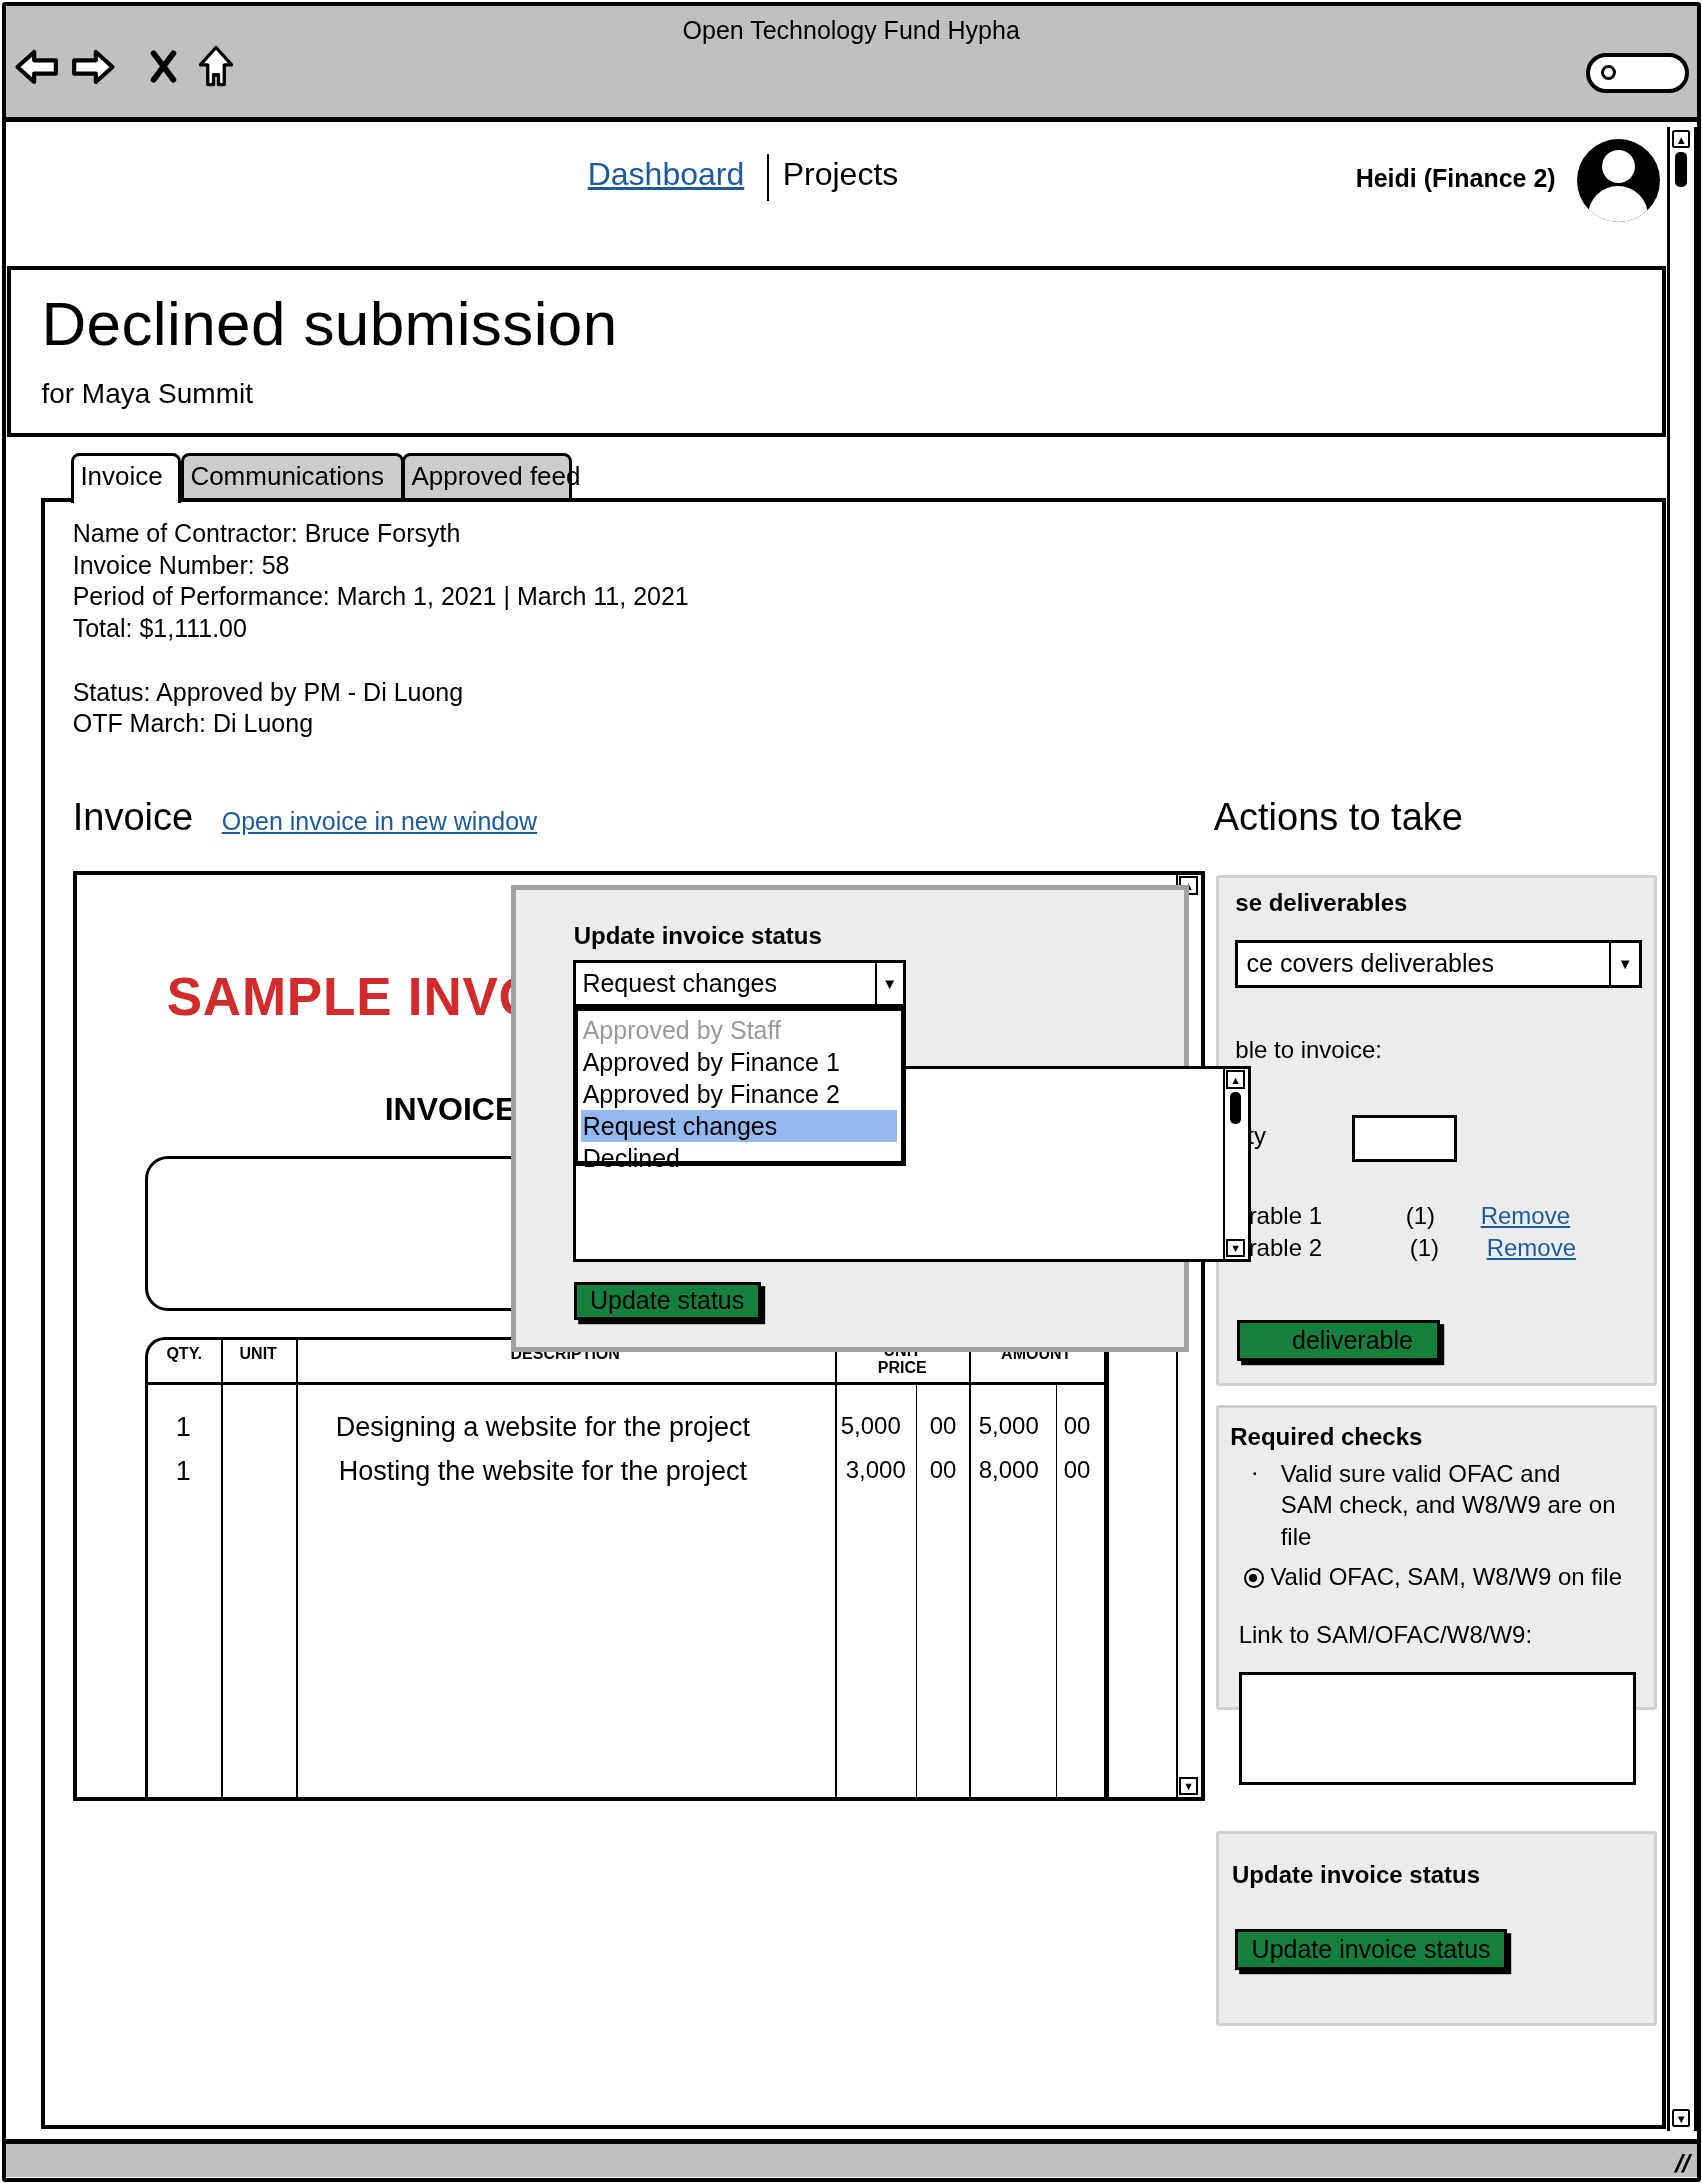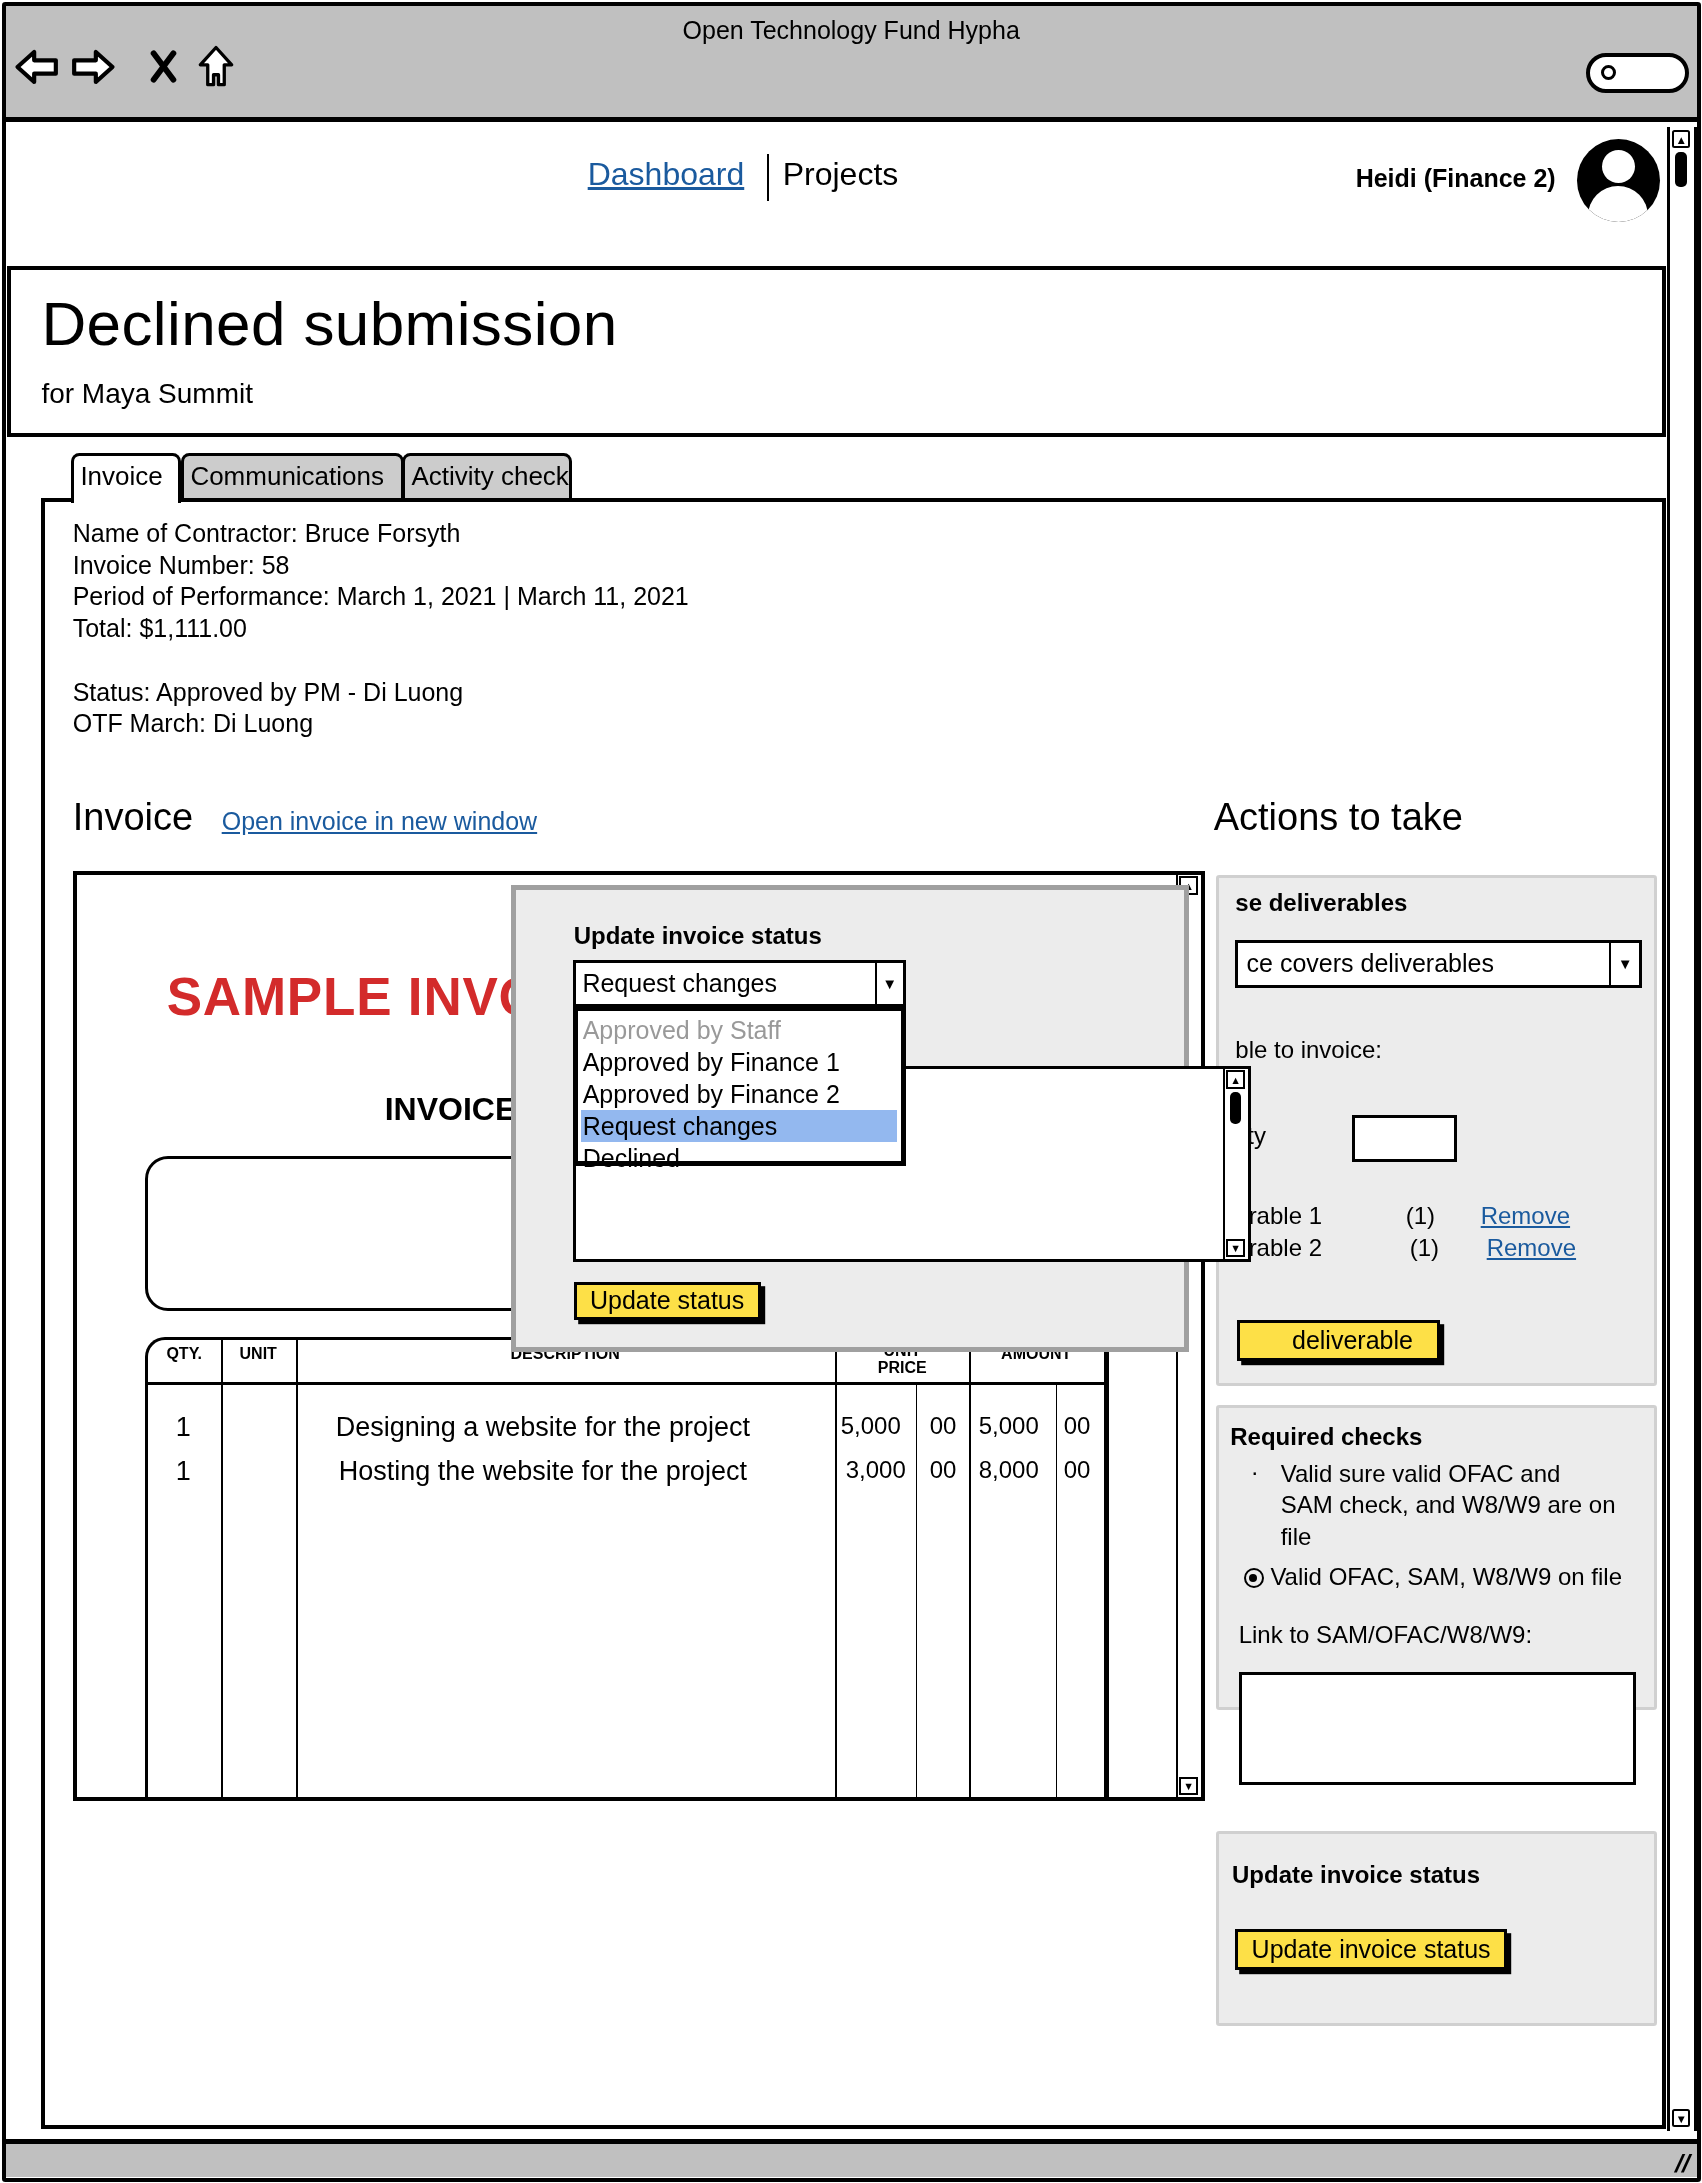--- a/index.html
+++ b/index.html
@@ -75,21 +75,21 @@
   .modal-list { position: absolute; left: 57px; top: 116px; width: 333px; height: 160px; background: #fff; border: 5px solid #000; z-index: 3; padding-top: 3.3px; }
   .modal-option { height: 32px; font-size: 25px; padding: 0 5px; line-height: 32px; white-space: nowrap; }
   .modal-option.disabled { color: #999; }
   .modal-option.selected { background: #93b8ef; margin: 0 3.3px; padding-left: 1.7px; }
   .ta { position: absolute; left: 57px; top: 176px; width: 678px; height: 196px; background: #fff; border: 3.3px solid #000; }
   .ta-scroll { position: absolute; right: 0; top: 0; width: 25px; height: 100%; border-left: 2.5px solid #000; }
   .ta-scroll .up, .ta-scroll .down { position: absolute; left: 1.7px; width: 18.3px; height: 18.3px; border: 2.5px solid #000; font-size: 10.8px; display: flex; align-items: center; justify-content: center; }
   .ta-scroll .up { top: 1.7px; }
   .ta-scroll .down { bottom: 1.7px; }
   .ta-scroll .thumb { position: absolute; left: 5px; top: 23px; width: 11.6px; height: 32px; background: #000; border-radius: 5px; }
-  .btn { position: absolute; background: #fde047; border: 3.3px solid #000; box-shadow: 4.2px 4.2px 0 #000; font-size: 25px; padding: 3.3px 13.3px; white-space: nowrap; }
+  .btn { position: absolute; background: #15803d; border: 3.3px solid #000; box-shadow: 4.2px 4.2px 0 #000; font-size: 25px; padding: 3.3px 13.3px; white-space: nowrap; }
 
   
   .panel { position: absolute; left: 1210px; width: 441px; background: #ececec; border: 3.3px solid #d0d0d0; border-radius: 3.3px; }
   .panel-title { position: absolute; font-size: 24px; font-weight: bold; white-space: nowrap; }
   .panel-text { position: absolute; font-size: 24px; white-space: nowrap; }
   .panel-select { position: absolute; left: 16.6px; top: 62px; width: 407px; height: 48px; background: #fff; border: 3.3px solid #000; font-size: 25px; padding: 6.7px 8.3px; white-space: nowrap; overflow: hidden; }
   .panel-select .arrow { position: absolute; right: 0; top: 0; width: 30px; height: 100%; border-left: 2.5px solid #000; background: #fff; display: flex; align-items: center; justify-content: center; font-size: 15px; }
   .qty-input { position: absolute; left: 133px; top: 237px; width: 105px; height: 47px; background: #fff; border: 3.3px solid #000; }
   .link-input { position: absolute; left: 20px; top: 264px; width: 397px; height: 113px; background: #fff; border: 3.3px solid #000; }
   .radio { display: inline-block; width: 20px; height: 20px; border: 2.5px solid #000; border-radius: 50%; position: relative; vertical-align: middle; margin-right: 6.7px; }
@@ -136,21 +136,21 @@
     <span class="body"></span>
   </div>
 
   <div class="header-box">
     <h1 class="page-title">Declined submission</h1>
     <div class="page-subtitle">for Maya Summit</div>
   </div>
 
   <div class="tab active" style="left:65px; width:110px;">Invoice</div>
   <div class="tab" style="left:175px; width:223px;">Communications</div>
-  <div class="tab" style="left:396px; width:170px;">Activity check</div>
+  <div class="tab" style="left:396px; width:170px;">Approved feed</div>
 
   <div class="tab-panel"></div>
 
   <div class="info-line" style="top:513px;">Name of Contractor: Bruce Forsyth</div>
   <div class="info-line" style="top:545px;">Invoice Number: 58</div>
   <div class="info-line" style="top:576px;">Period of Performance: March 1, 2021 | March 11, 2021</div>
   <div class="info-line" style="top:608px;">Total: $1,111.00</div>
   <div class="info-line" style="top:672px;">Status: Approved by PM - Di Luong</div>
   <div class="info-line" style="top:703px;">OTF March: Di Luong</div>
 

